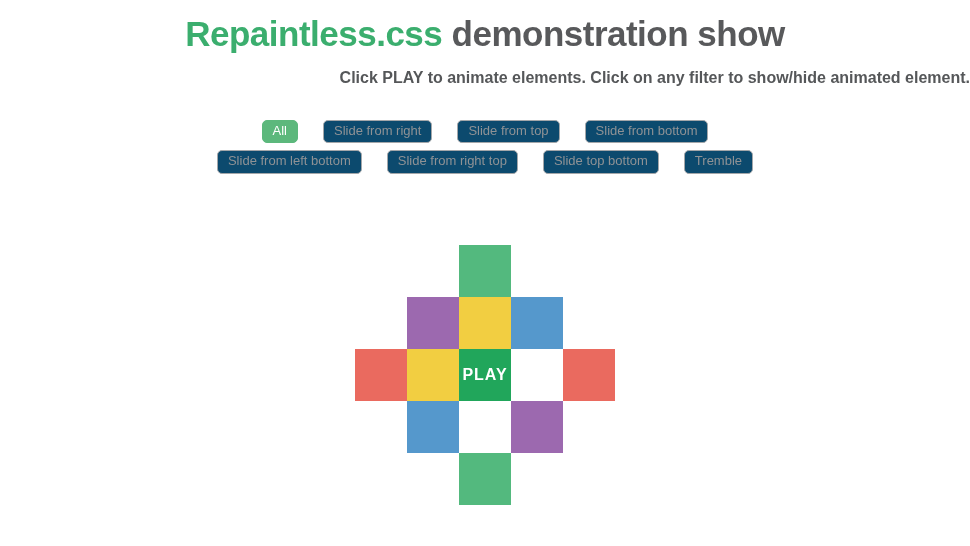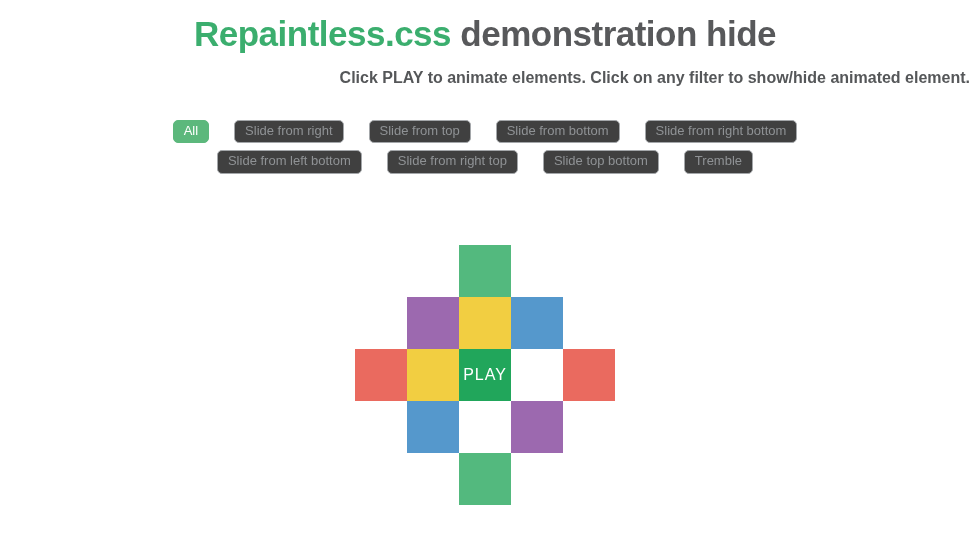--- a/index.html
+++ b/index.html
@@ -38,21 +38,21 @@
   .filter-row {
     display: flex;
     justify-content: center;
     gap: 25px;
     margin-bottom: 7px;
   }
   button.filter {
     font-family: "Liberation Sans", sans-serif;
     font-size: 13px;
     color: var(--button-gray);
-    background: #404040;
+    background: #0c4a6e;
     border: 1px solid var(--button-border);
     border-radius: 5px;
     padding: 3px 10px 4px 10px;
     line-height: 1.1;
     cursor: pointer;
   }
   button.filter.active {
     background: var(--filter-active-bg);
     border-color: var(--filter-active-bg);
     color: #ffffff;
@@ -72,41 +72,40 @@
   .t-yellow { background: var(--tile-yellow); }
   .t-blue   { background: var(--tile-blue); }
   .t-red    { background: var(--tile-red); }
   .t-play {
     background: var(--tile-play-green);
     display: flex;
     align-items: center;
     justify-content: center;
     color: #ffffff;
     font-size: 16px;
-    font-weight: 400;
+    font-weight: 700;
     letter-spacing: 1px;
     cursor: pointer;
   }
 </style>
 </head>
 <body>
 
 <div class="page">
 
-  <h1><span class="accent">Repaintless.css</span><span> demonstration hide</span></h1>
+  <h1><span class="accent">Repaintless.css</span><span> demonstration show</span></h1>
 
   <div class="subtitle">Click PLAY to animate elements. Click on any filter to show/hide animated element.</div>
 
   <div class="filters">
     <div class="filter-row">
       <button class="filter active">All</button>
       <button class="filter">Slide from right</button>
       <button class="filter">Slide from top</button>
       <button class="filter">Slide from bottom</button>
-      <button class="filter">Slide from right bottom</button>
     </div>
     <div class="filter-row">
       <button class="filter">Slide from left bottom</button>
       <button class="filter">Slide from right top</button>
       <button class="filter">Slide top bottom</button>
       <button class="filter">Tremble</button>
     </div>
   </div>
 
   <div class="tile-grid">

